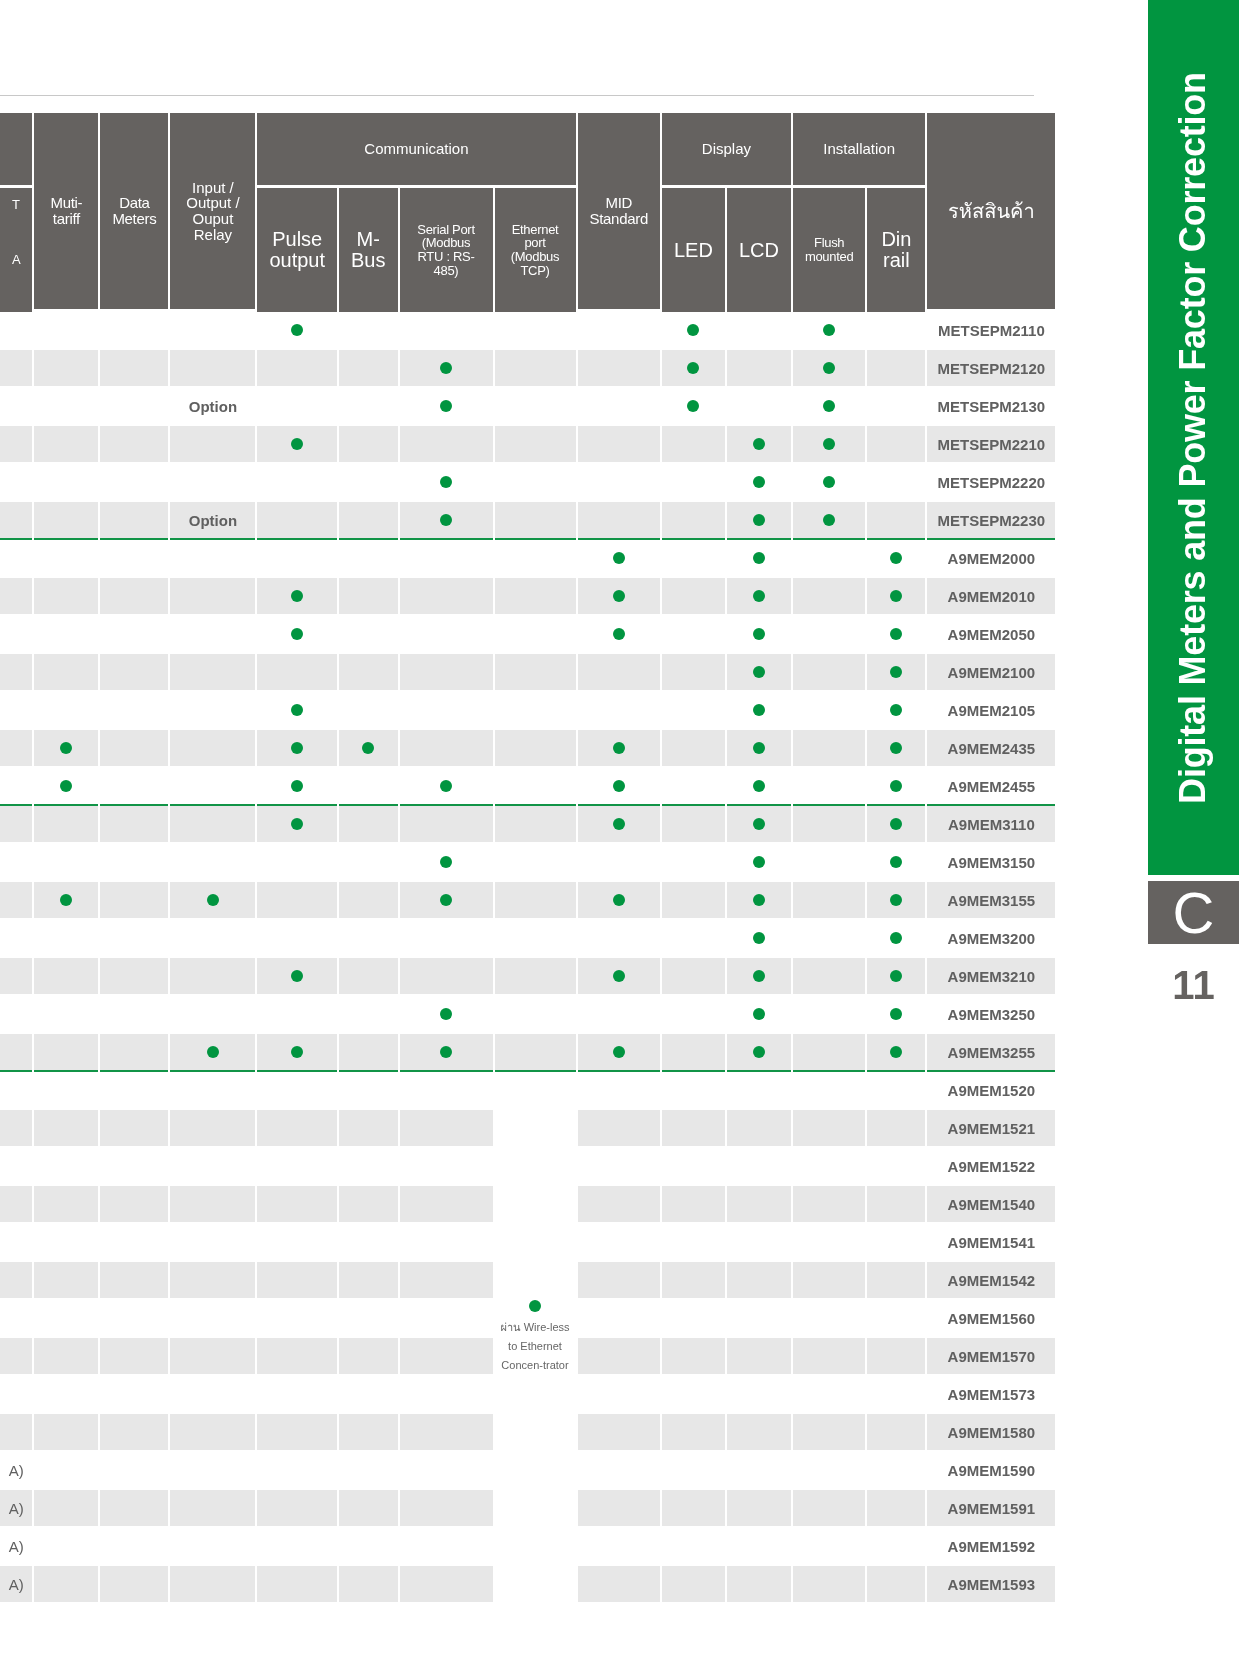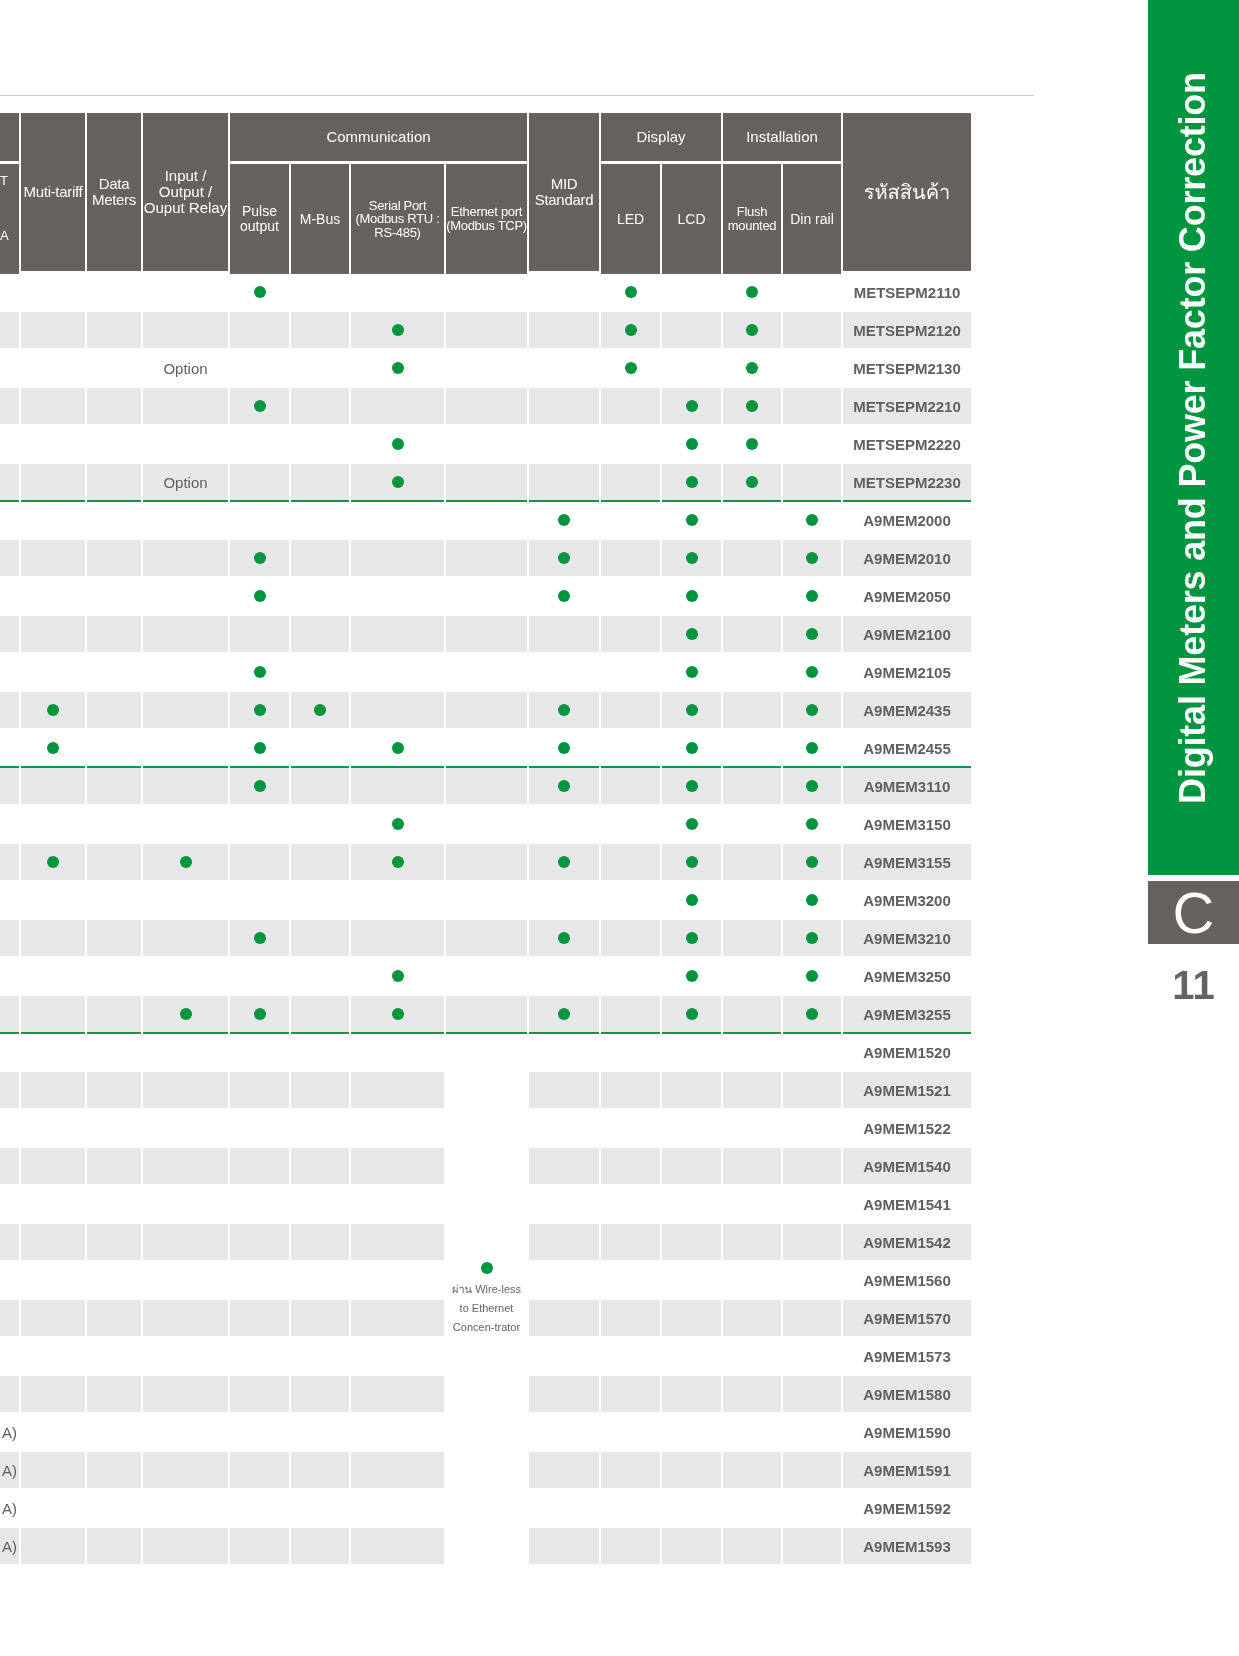--- a/index.html
+++ b/index.html
@@ -1,29 +1,29 @@
 <!DOCTYPE html>
 <html><head>
 <meta charset="utf-8">
 <style>
   html,body{margin:0;padding:0;}
   body{width:1239px;height:1656px;background:#fff;position:relative;overflow:hidden;font-family:"Liberation Sans",sans-serif;}
   .topline{position:absolute;left:0;top:95px;width:1034px;height:1px;background:#c8c8c8;}
   table.spec{position:absolute;left:-2px;top:113px;border-collapse:separate;border-spacing:2px 0;table-layout:fixed;}
-  table.spec th{background:#656260;color:#fff;font-weight:normal;text-align:center;vertical-align:middle;padding:0;line-height:1.05;}
+  table.spec th{background:#656260;color:#fff;font-weight:normal;text-align:center;vertical-align:middle;padding:12px;line-height:1.05;}
   table.spec thead tr.g th{height:48px;font-size:15px;border-bottom:3px solid #fff;}
   table.spec thead tr.s th{height:100px;}
   .sm{font-size:13px;font-family:"Liberation Sans Narrow","Liberation Sans",sans-serif;letter-spacing:-0.3px;}
-  .big{font-size:14px;}
+  .big{font-size:20px;}
   table.spec td{height:36px;border-bottom:2px solid #fff;padding:0;text-align:center;vertical-align:middle;font-size:15px;color:#606060;}
   tr.alt td{background:#e7e7e7;}
   tr.sep td{border-bottom:2px solid #119447;}
   td.code{font-size:15.5px;color:#5d5d5d;font-weight:bold;}
   .dot{display:inline-block;width:12px;height:12px;border-radius:50%;background:#019540;}
-  td.opt{font-size:16px;color:#676767;}
+  td.opt{font-size:16px;color:#676767;font-weight:bold;}
   td.stub{font-size:11px;color:#777;text-align:left;}
   td.wl{background:#fff !important;position:relative;}
   .wlbox{position:absolute;left:0;right:0;top:50%;transform:translateY(-50%);text-align:center;font-size:11px;color:#666;line-height:19px;}
   .tab{position:absolute;left:1148px;top:0;width:91px;height:875px;background:#019540;}
   .tabtext{position:absolute;left:1148px;top:0;width:91px;height:875px;}
   .tabtext span{position:absolute;left:45px;top:438px;transform:translate(-50%,-50%) rotate(-90deg);white-space:nowrap;color:#fff;font-weight:bold;font-size:36px;letter-spacing:-0.2px;}
   .cbox{position:absolute;left:1148px;top:881px;width:91px;height:63px;background:#656260;color:#fff;font-size:58px;text-align:center;line-height:63px;}
   .pnum{position:absolute;left:1148px;top:963px;width:91px;text-align:center;font-size:40px;font-weight:bold;color:#656260;}
 </style>
 </head>

